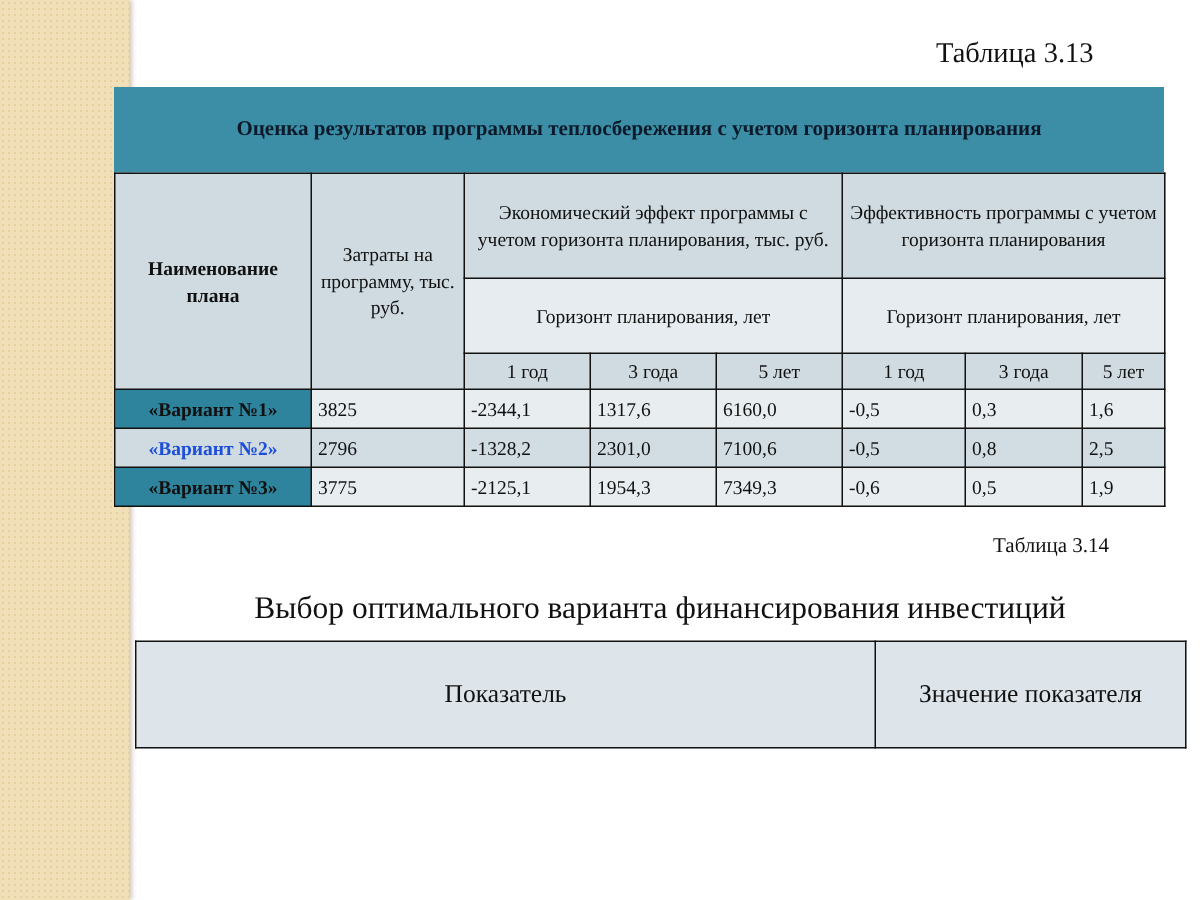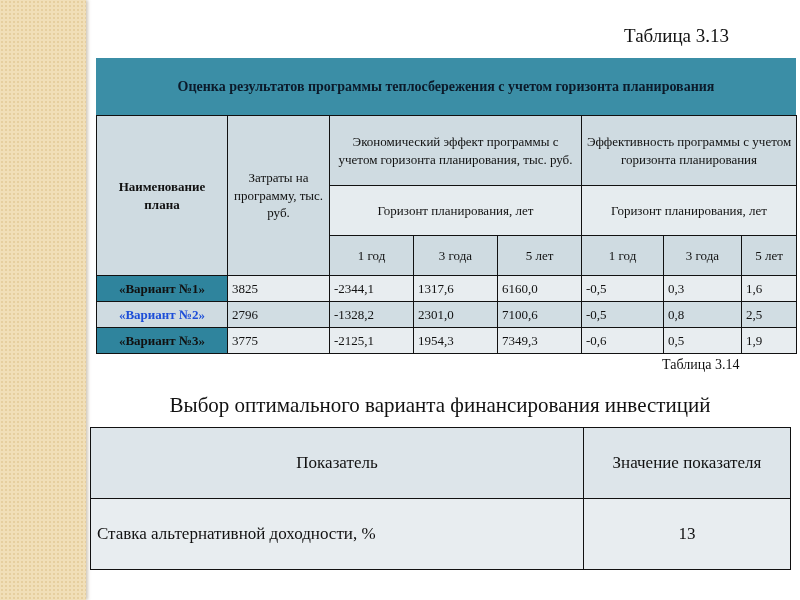--- a/index.html
+++ b/index.html
@@ -8,21 +8,21 @@
     background-color:#f1dfb8;
     background-image: radial-gradient(#e6cf9f 0.8px, transparent 0.9px);
     background-size:4px 4px;
     box-shadow: 2px 0 3px rgba(120,100,60,0.35); }
   .caption-right { position:absolute; font-size:18px; color:#111; }
   #cap1 { left:624px; top:25px; font-size:19px; }
   #cap2 { left:662px; top:357px; font-size:14px; }
   #title2 { position:absolute; left:90px; width:700px; top:393px; text-align:center; font-size:21px; color:#111; }
 
   
-  .t1 { position:absolute; left:96px; top:58px; width:700px; }
+  .t1 { position:absolute; left:76px; top:58px; width:700px; }
   .t1-title { height:57px; background:#3b8ea6; display:flex; align-items:center; justify-content:center;
     font-weight:bold; font-size:14px; color:#0b1a2a; }
   table { border-collapse:collapse; }
   .t1 table { width:700px; table-layout:fixed; font-size:13px; }
   .t1 td { border:1px solid #111; padding:0 4px; color:#111; }
   .hdr { background:#cfdbe1; text-align:center; line-height:1.35; }
   .hdr-light { background:#e6ecef; text-align:center; line-height:1.35; }
   .name-hdr { color:#f4f8fa; font-weight:bold; }
   .yr { background:#cfdbe1; text-align:center; }
   .rowlab { background:#2f849d; color:#ffffff; font-weight:bold; text-align:center; white-space:nowrap; padding:0 2px !important; }
@@ -63,21 +63,21 @@
         <tr style="height:70px">
       <td class="hdr name-hdr" rowspan="3">Наименование плана</td>
       <td class="hdr" rowspan="3">Затраты на программу, тыс. руб.</td>
       <td class="hdr" colspan="3">Экономический эффект программы с учетом горизонта планирования, тыс. руб.</td>
       <td class="hdr" colspan="3">Эффективность программы с учетом горизонта планирования</td>
     </tr>
     <tr style="height:50px">
       <td class="hdr-light" colspan="3">Горизонт планирования, лет</td>
       <td class="hdr-light" colspan="3">Горизонт планирования, лет</td>
     </tr>
-    <tr style="height:40px">
+    <tr style="height:24px">
       <td class="yr">1 год</td>
       <td class="yr">3 года</td>
       <td class="yr">5 лет</td>
       <td class="yr">1 год</td>
       <td class="yr">3 года</td>
       <td class="yr">5 лет</td>
     </tr>
     <tr class="dr odd">
       <td class="rowlab">«Вариант №1»</td>
       <td class="v">3825</td>
@@ -119,19 +119,15 @@
   <table>
     <colgroup>
         <col style="width:493px">
         <col style="width:207px">
       </colgroup>
     <tbody>
         <tr class="h">
       <td>Показатель</td>
       <td>Значение показателя</td>
     </tr>
-    <tr class="r">
-      <td>Ставка альтернативной доходности, %</td>
-      <td class="val">13</td>
-    </tr>
   </tbody>
     </table>
 </div>
 
 </body></html>

